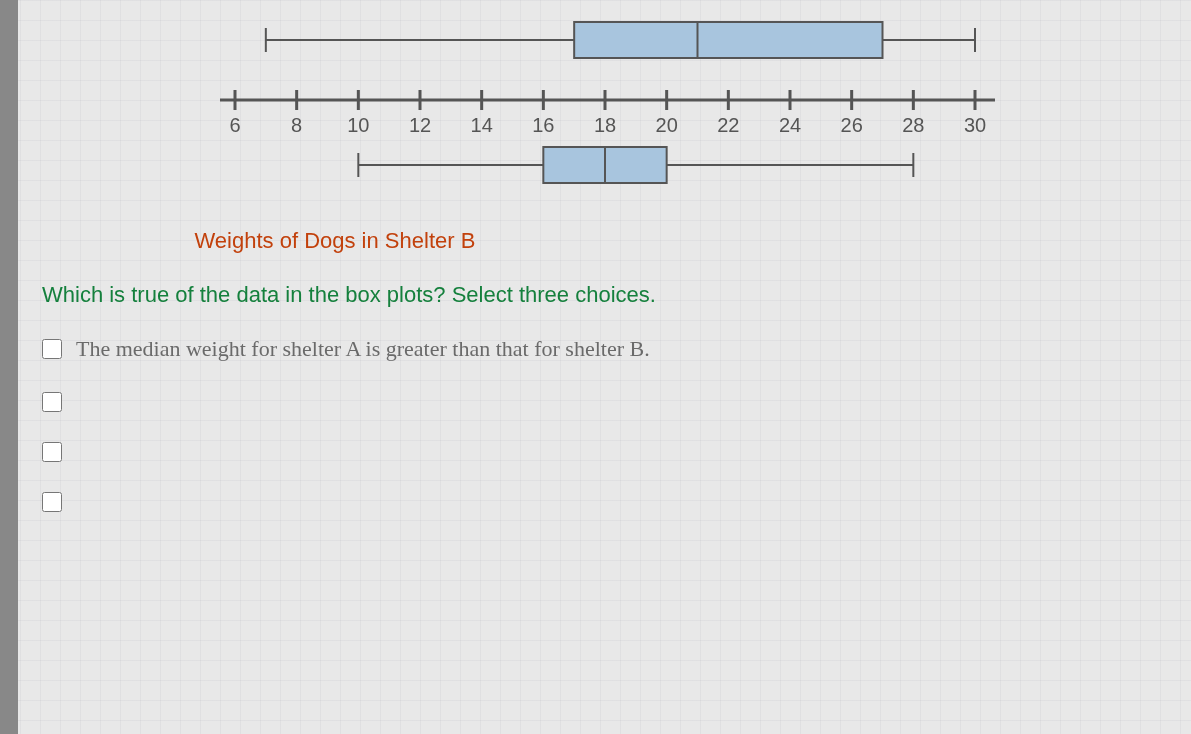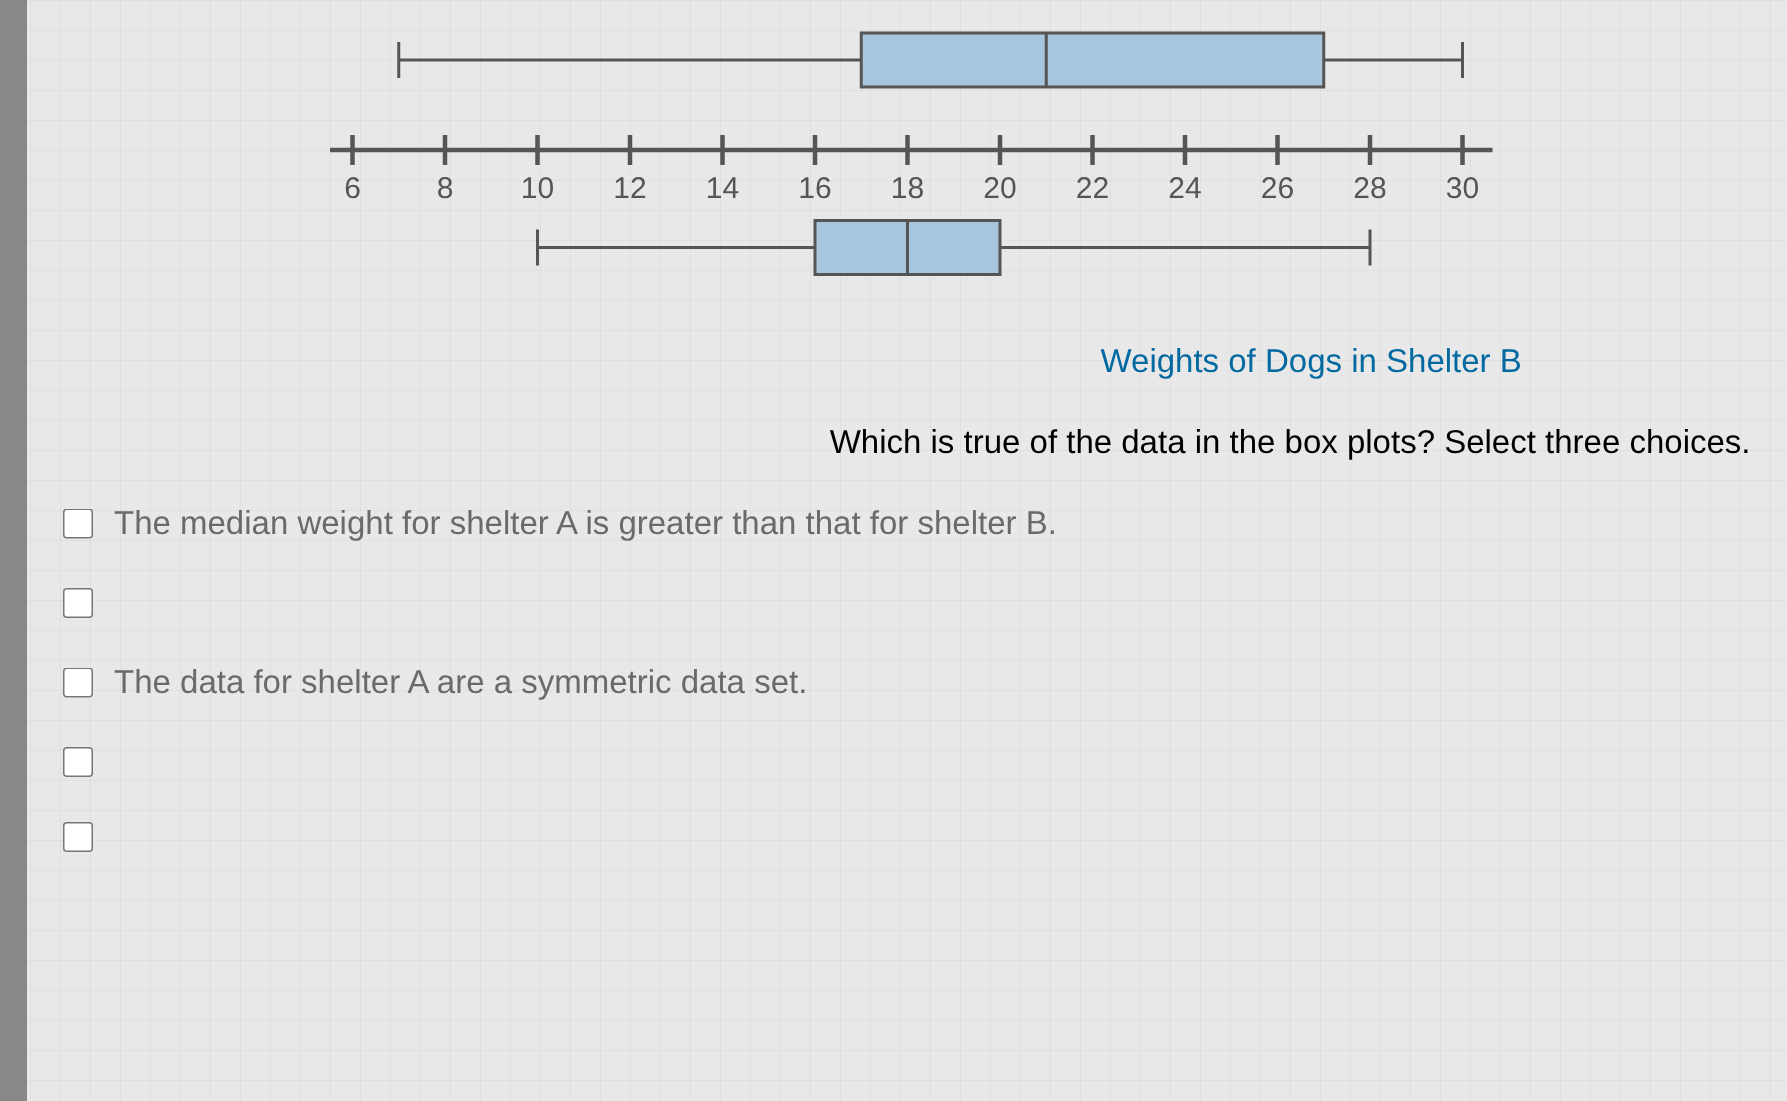--- a/index.html
+++ b/index.html
@@ -23,31 +23,30 @@
     .chart-area {
       width: 820px;
       margin: 0 auto;
       padding-top: 10px;
     }
     .boxplot-svg {
       display: block;
       margin: 0 auto;
     }
     .chart-title {
-      text-align: right;
+      text-align: left;
       font-size: 22px;
-      color: #0369a1;
+      color: #c2410c;
       margin-top: 18px;
       margin-bottom: 28px;
     }
     .question {
       font-size: 22px;
-      color: #000000;
+      color: #15803d;
       margin: 0 24px 28px 24px;
-      text-align: right;
     }
     .choices {
       padding: 0 24px;
     }
     .choice {
       display: flex;
       align-items: center;
       margin-bottom: 30px;
       font-size: 22px;
       color: #6a6a6a;
@@ -55,20 +54,21 @@
     .choice input[type="checkbox"] {
       width: 20px;
       height: 20px;
       margin-right: 14px;
       accent-color: #888;
       cursor: pointer;
       flex-shrink: 0;
     }
     .choice label {
       cursor: pointer;
+      font-family: Liberation Serif, serif;
     }
   </style>
 </head>
 <body>
 
 <div class="chart-area">
   <svg class="boxplot-svg" width="820" height="200">
 
     <g>
 
@@ -139,22 +139,18 @@
 
 <div class="choices">
   <div class="choice">
     <input type="checkbox" id="c0" style="">
     <label for="c0">The median weight for shelter A is greater than that for shelter B.</label>
   </div>
   <div class="choice">
     <input type="checkbox" id="c1" style="">
   </div>
   <div class="choice">
-    <input type="checkbox" id="c2" style="">
-    <label for="c2">The data for shelter A are a symmetric data set.</label>
-  </div>
-  <div class="choice">
     <input type="checkbox" id="c3" style="">
   </div>
   <div class="choice">
     <input type="checkbox" id="c4" style="">
   </div>
 </div>
 
 </body></html>

